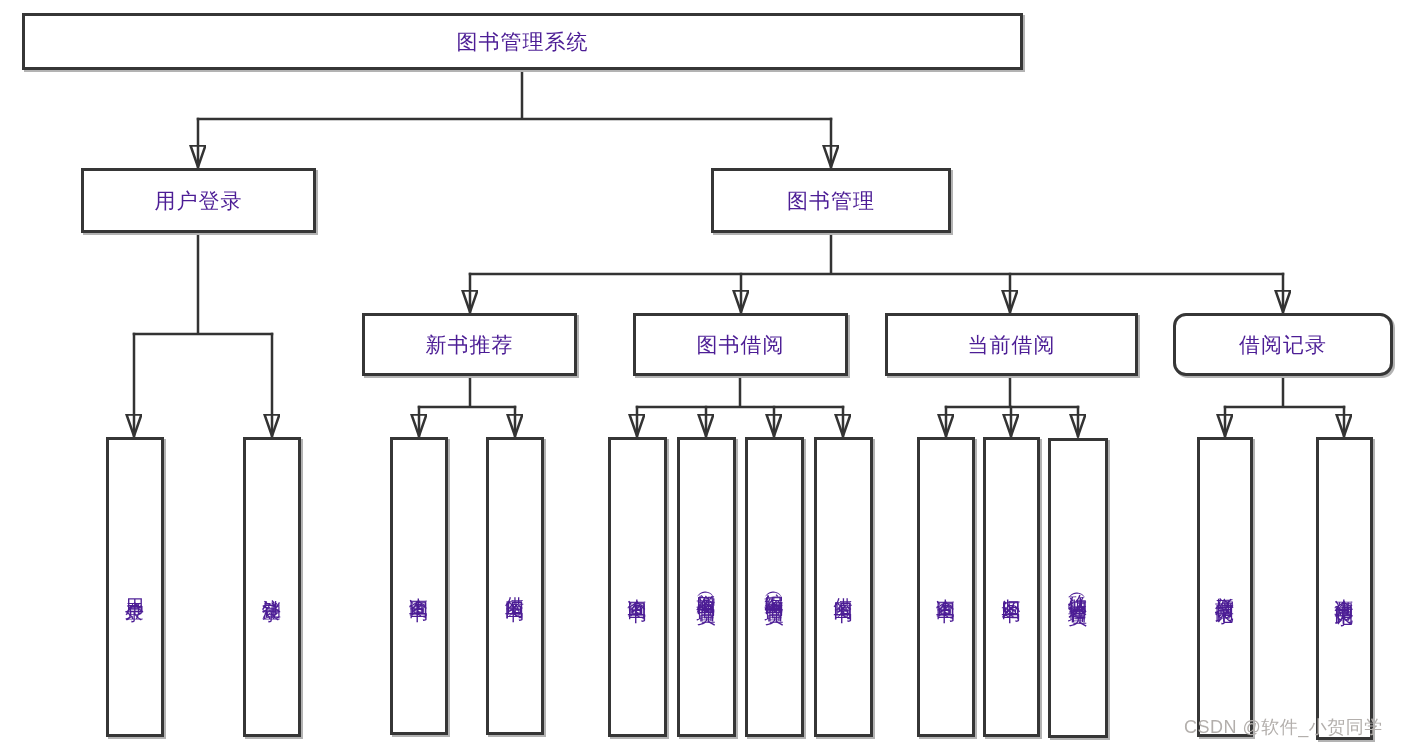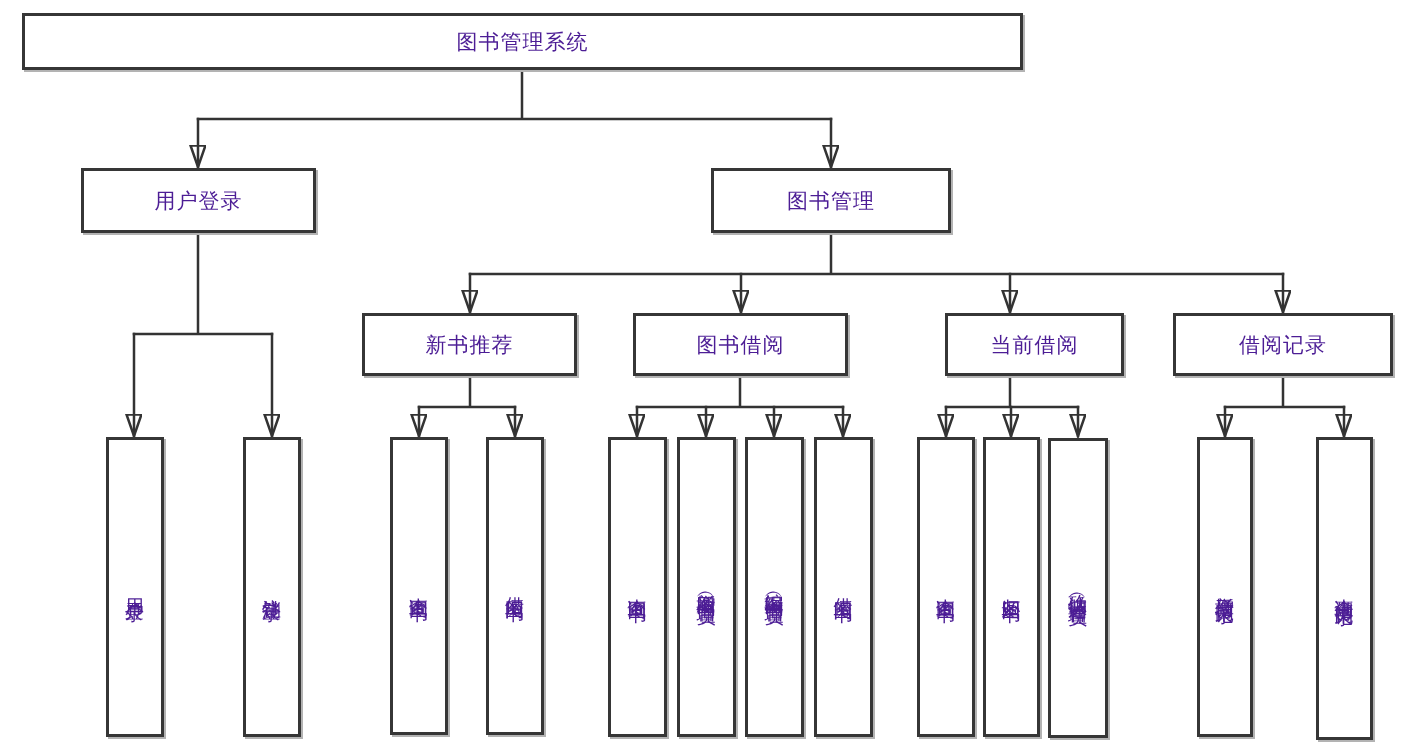--- a/index.html
+++ b/index.html
@@ -103,35 +103,36 @@
     <path d="M1344,407 V436" marker-end="url(#arw)"></path>
   </svg>
 
   <div class="node h root" style="left:22px; top:13px; width:1001px; height:57px;">图书管理系统</div>
 
   <div class="node h" style="left:81px; top:168px; width:235px; height:65px;">用户登录</div>
   <div class="node h" style="left:711px; top:168px; width:240px; height:65px;font-family:Liberation Mono, monospace;">图书管理</div>
 
   <div class="node h" style="left:362px; top:313px; width:215px; height:63px;">新书推荐</div>
   <div class="node h" style="left:633px; top:313px; width:215px; height:63px;">图书借阅</div>
-  <div class="node h" style="left:945px; top:313px; width:179px; height:63px;">当前借阅</div>
-  <div class="node h" style="left:1173px; top:313px; width:220px; height:63px;">借阅记录</div>
+  <div class="node h" style="left:885px; top:313px; width:253px; height:63px;">当前借阅</div>
+  <div class="node h" style="left:1173px; top:313px; width:220px; height:63px;border-radius:13px;">借阅记录</div>
 
   <div class="node v" style="left:106px; top:437px; width:58px; height:300px;">用户登录</div>
   <div class="node v" style="left:243px; top:437px; width:58px; height:300px;">注销登录</div>
 
   <div class="node v" style="left:390px; top:437px; width:58px; height:298px;">查询图书</div>
   <div class="node v" style="left:486px; top:437px; width:58px; height:298px;">借阅图书</div>
 
   <div class="node v" style="left:608px; top:437px; width:59px; height:300px;">查询图书</div>
   <div class="node v" style="left:677px; top:437px; width:59px; height:300px;">新增图书（管理员）</div>
   <div class="node v" style="left:745px; top:437px; width:59px; height:300px;">编辑图书（管理员）</div>
   <div class="node v" style="left:814px; top:437px; width:59px; height:300px;">借阅图书</div>
 
   <div class="node v" style="left:917px; top:437px; width:58px; height:300px;">查询图书</div>
   <div class="node v" style="left:983px; top:437px; width:57px; height:300px;">归还图书</div>
   <div class="node v" style="left:1048px; top:438px; width:60px; height:300px;">确认归还（管理员）</div>
 
   <div class="node v" style="left:1197px; top:437px; width:56px; height:300px;">新增借阅记录</div>
   <div class="node v" style="left:1316px; top:437px; width:57px; height:303px;">查询借阅记录</div>
 
+  <div class="wm">CSDN @软件_小贺同学</div>
 
 </div>
 
 </body></html>

